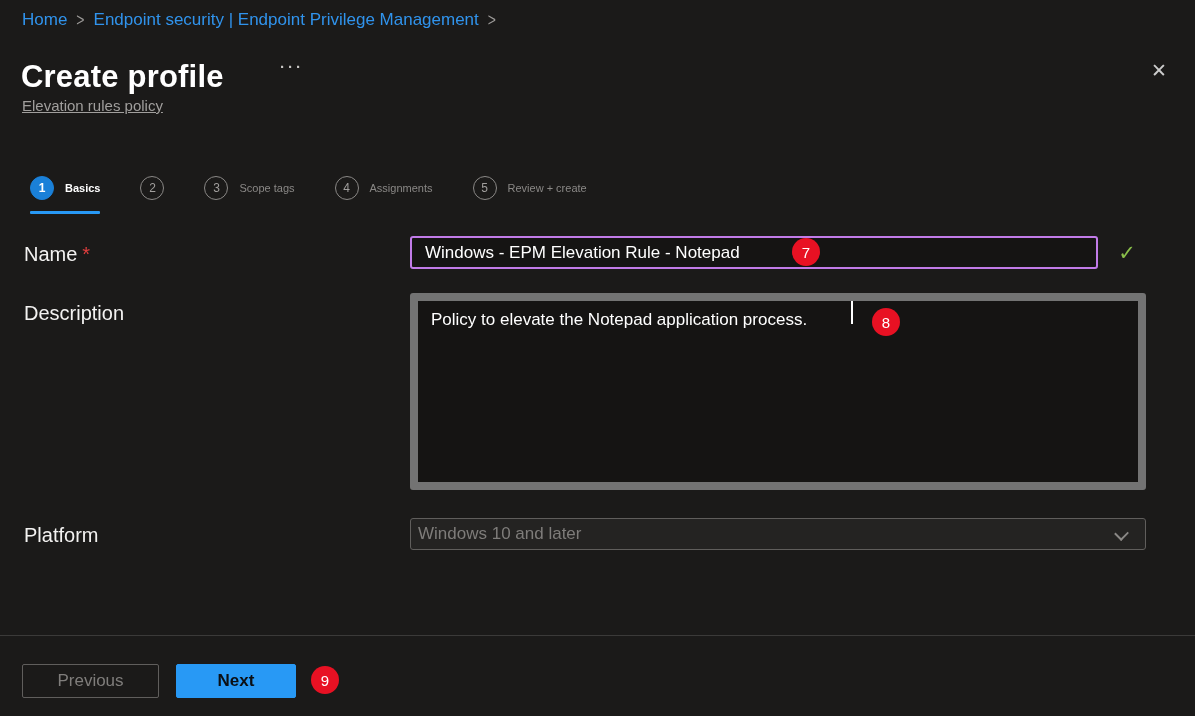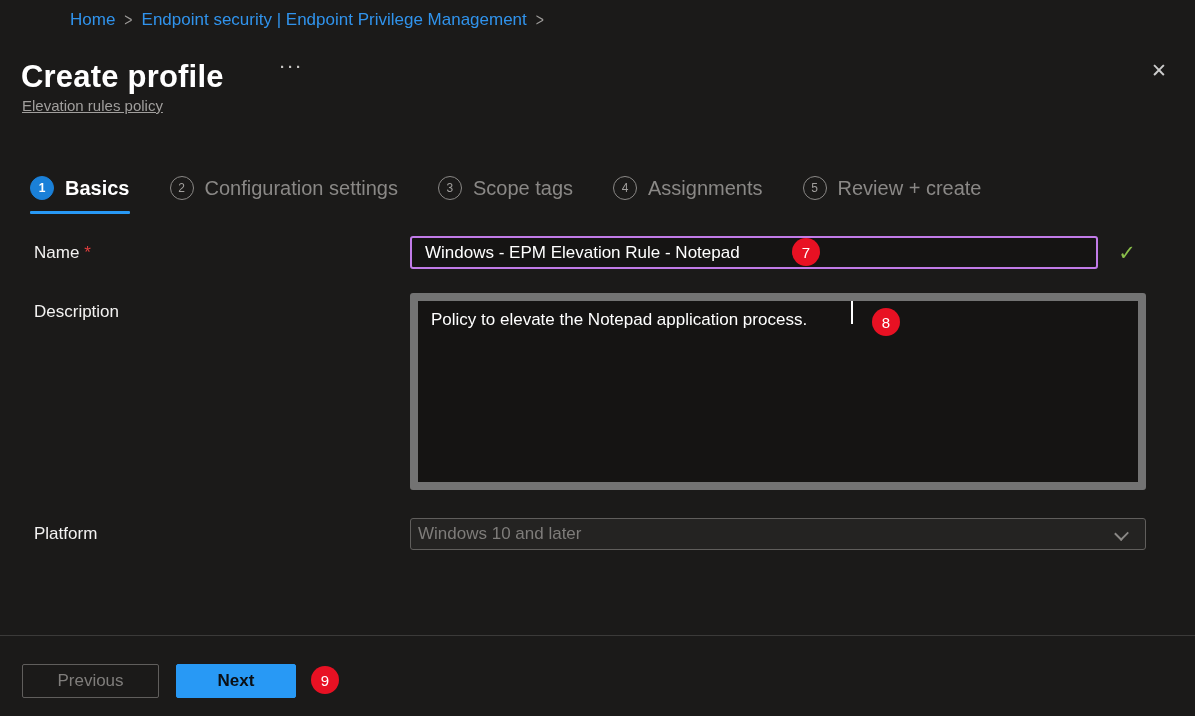--- a/index.html
+++ b/index.html
@@ -18,48 +18,48 @@
   *{box-sizing:border-box;margin:0;padding:0;}
   html,body{width:1195px;height:716px;overflow:hidden;}
   body{
     background:var(--background);
     font-family:"Liberation Sans","DejaVu Sans",sans-serif;
     color:#f3f2f1;
   }
   .page{position:relative;width:1195px;height:716px;background:var(--background);}
 
   
-  .breadcrumb{position:absolute;left:22px;top:10px;font-size:17px;display:flex;align-items:center;margin-left:48px;}
+  .breadcrumb{position:absolute;left:22px;top:10px;font-size:17px;display:flex;align-items:center;}
   .breadcrumb a{color:var(--link-blue);text-decoration:none;cursor:pointer;}
   .crumb-sep{color:#9d9b99;font-size:14px;margin:0 9px;transform:scaleY(1.25);display:inline-block;}
 
   
   .page-title{position:absolute;left:21px;top:50px;font-size:31px;font-weight:700;color:#ffffff;letter-spacing:.2px;margin-top:9px;}
   .title-more{position:absolute;left:280px;top:58px;color:#c8c6c4;font-size:15px;letter-spacing:3px;font-weight:700;cursor:pointer;}
   .page-subtitle{position:absolute;left:22px;top:97px;font-size:15px;color:#a19f9d;text-decoration:underline;}
   .close-btn{position:absolute;left:1146px;top:58px;width:26px;height:26px;color:#cccccc;font-size:19px;line-height:26px;text-align:center;cursor:pointer;}
 
   
   .tabs{position:absolute;left:30px;top:176px;display:flex;column-gap:40px;}
   .tab{position:relative;display:flex;align-items:center;gap:11px;padding-bottom:14px;cursor:pointer;}
   .tab-circle{
     width:24px;height:24px;border-radius:50%;
     border:1px solid #8a8886;color:#a19f9d;
     font-size:12px;display:flex;align-items:center;justify-content:center;flex:0 0 auto;
   }
-  .tab-label{font-size:20px;color:#8a8886;white-space:nowrap;}
+  .tab-label{font-size:11px;color:#8a8886;white-space:nowrap;}
   .tab.active .tab-circle{background:#1a80d8;border-color:#1a80d8;color:#fff;font-weight:700;}
   .tab.active .tab-label{color:#ffffff;font-weight:700;}
   .tab.active::after{
     content:"";position:absolute;left:0;right:0;bottom:0;height:3px;
     background:var(--accent-blue);border-radius:1px;
   }
 
   
-  .field-label{position:absolute;left:34px;font-size:17px;color:#f3f2f1;}
+  .field-label{position:absolute;left:24px;font-size:20px;color:#f3f2f1;}
   .req{color:var(--required-red);margin-left:5px;}
 
   .name-input{
     position:absolute;left:410px;top:236px;width:688px;height:33px;
     background:#151413;border:2px solid var(--name-border-purple);border-radius:3px;
     color:#ffffff;font-size:17px;font-family:inherit;padding:0 40px 0 13px;outline:none;
   }
   .valid-check{
     position:absolute;left:1114px;top:240px;width:26px;height:26px;
     color:var(--valid-green);font-size:21px;line-height:26px;text-align:center;font-weight:700;
@@ -121,21 +121,20 @@
   <div class="page-subtitle">Elevation rules policy</div>
   <span class="close-btn">✕</span>
 
   <div class="tabs">
     <div class="tab active">
       <span class="tab-circle">1</span>
       <span class="tab-label">Basics</span>
     </div>
     <div class="tab">
       <span class="tab-circle">2</span>
-      <span class="tab-label">Configuration settings</span>
     </div>
     <div class="tab">
       <span class="tab-circle">3</span>
       <span class="tab-label">Scope tags</span>
     </div>
     <div class="tab">
       <span class="tab-circle">4</span>
       <span class="tab-label">Assignments</span>
     </div>
     <div class="tab">

